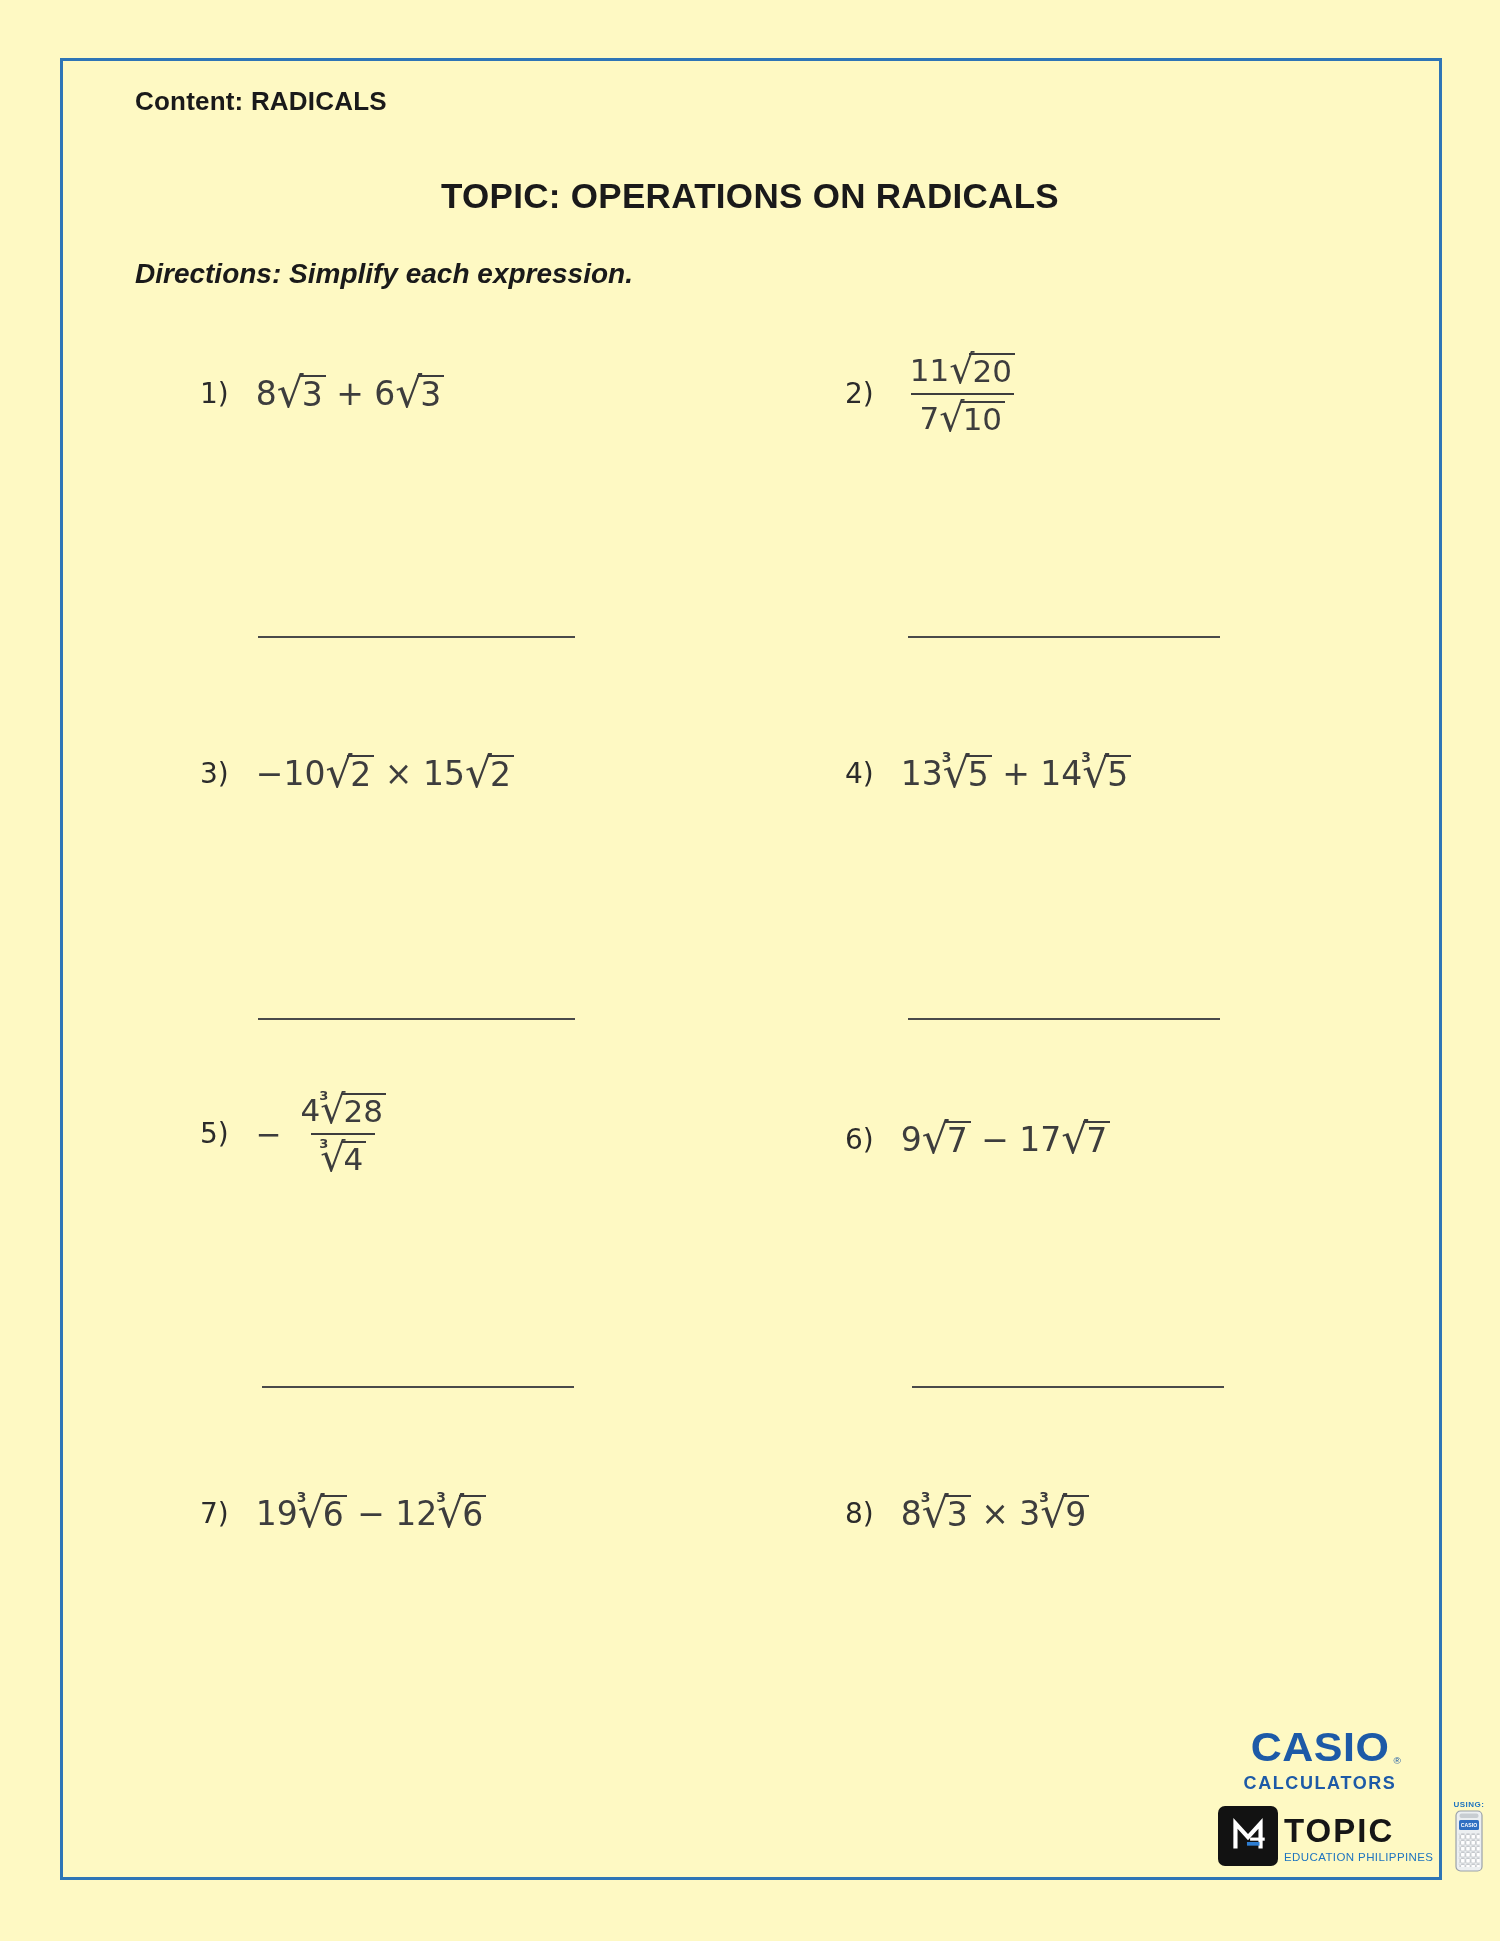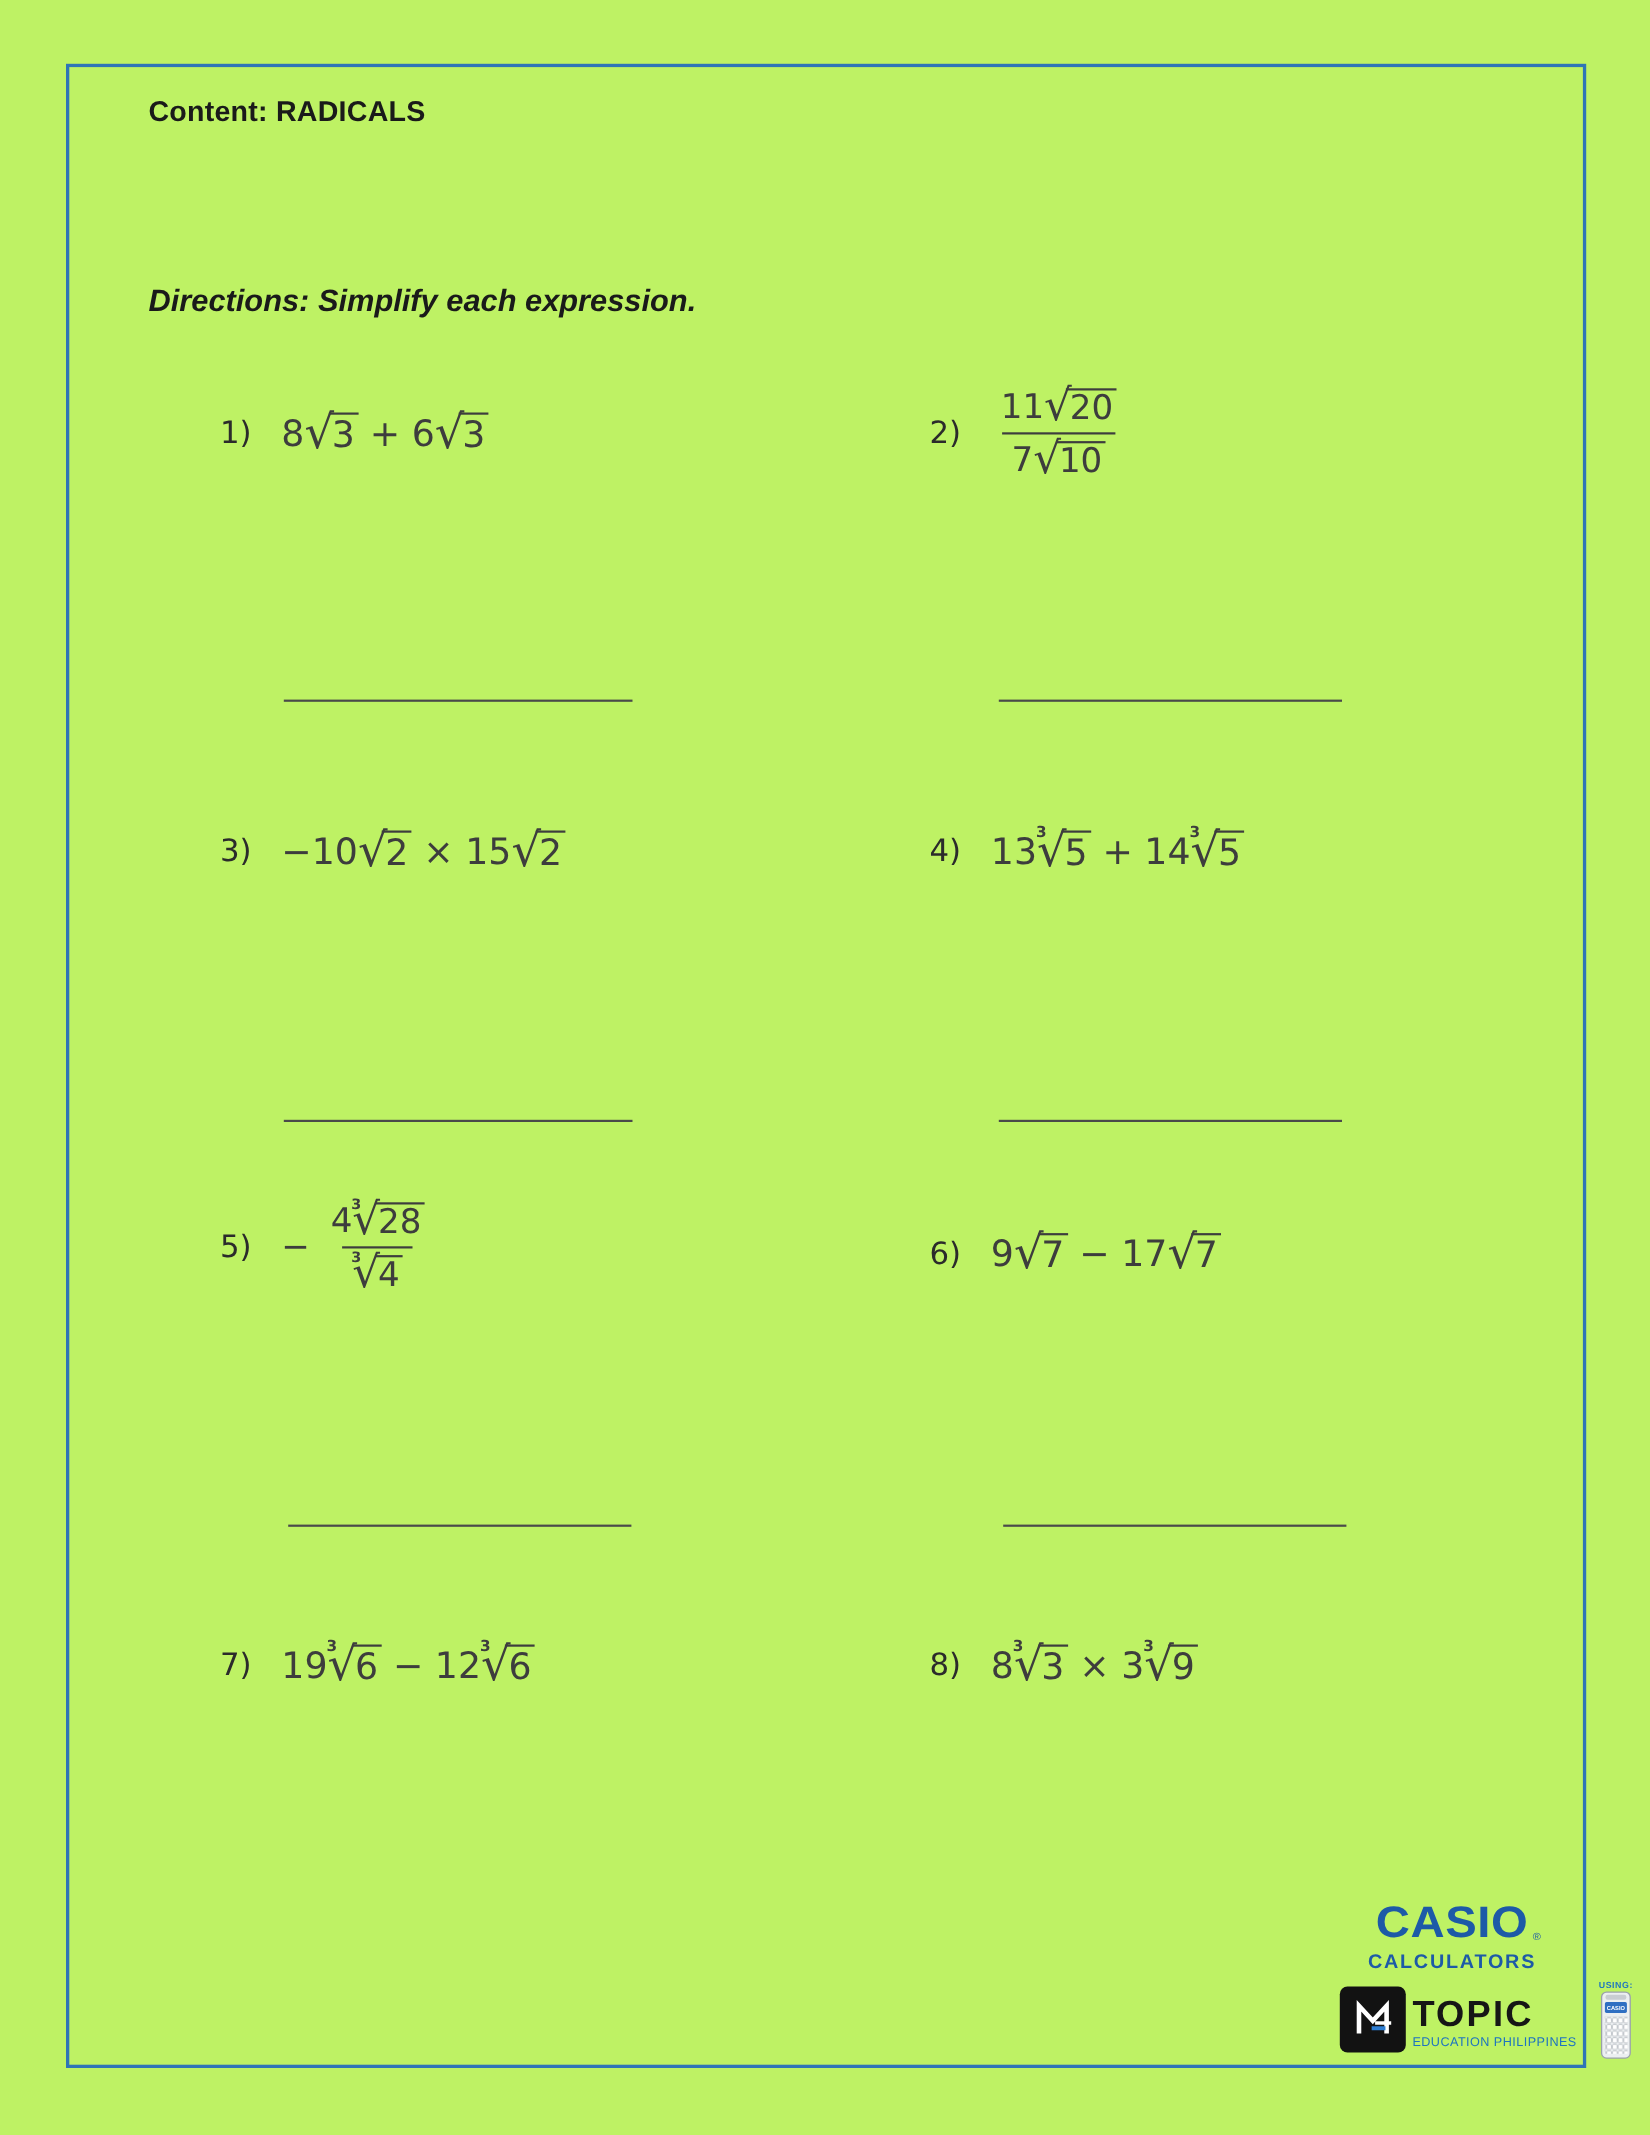--- a/index.html
+++ b/index.html
@@ -1,18 +1,18 @@
 <!DOCTYPE html>
 <html><head>
 <meta charset="utf-8">
 <style>
   html,body { margin:0; padding:0; background:#ffffff; }
   .page {
     position:relative; width:1500px; height:1941px; margin:0 auto;
-    background:#bef264; overflow:hidden;
+    background:#fef9c3; overflow:hidden;
     font-family:"Liberation Sans", sans-serif; color:#1a1a1a;
   }
   .frame {
     position:absolute; left:60px; top:58px; width:1382px; height:1822px;
     border:3px solid #2e75b6; box-sizing:border-box;
   }
   .content-label {
     position:absolute; left:135px; top:86px;
     font-size:26px; font-weight:bold; letter-spacing:0.2px;
   }
@@ -94,20 +94,21 @@
   .calc-block { margin-left:20px; margin-top:-6px; display:flex; flex-direction:column; align-items:center; }
   .using-label { font-size:8px; font-weight:700; color:#1e74c0; letter-spacing:0.5px; margin-bottom:1px; }
 </style>
 </head>
 <body>
 
 <div class="page">
   <div class="frame"></div>
 
   <div class="content-label">Content: RADICALS</div>
+  <div class="title">TOPIC: OPERATIONS ON RADICALS</div>
   <div class="directions">Directions: Simplify each expression.</div>
 
   <div class="problem p1">
     <span class="plabel">1)</span>
     <span class="expr"><span class="mt">8</span><span class="rad"><span class="sg">√</span><span class="cand">3</span></span><span class="mt">&nbsp;+&nbsp;</span><span class="mt">6</span><span class="rad"><span class="sg">√</span><span class="cand">3</span></span></span>
   </div>
   <div class="problem p2">
     <span class="plabel">2)</span>
     <span class="expr"><span class="frac"><span class="fnum"><span class="mt">11</span><span class="rad"><span class="sg">√</span><span class="cand">20</span></span></span><span class="fden"><span class="mt">7</span><span class="rad"><span class="sg">√</span><span class="cand">10</span></span></span></span></span>
   </div>

